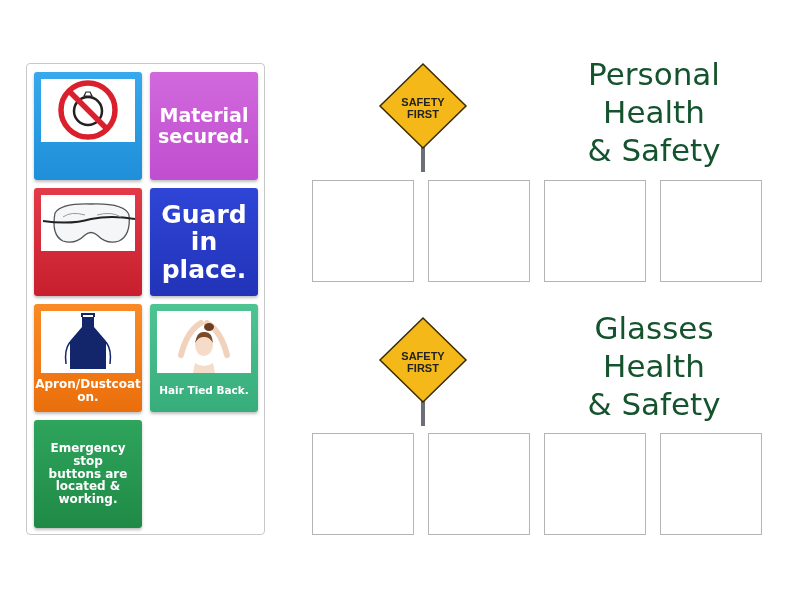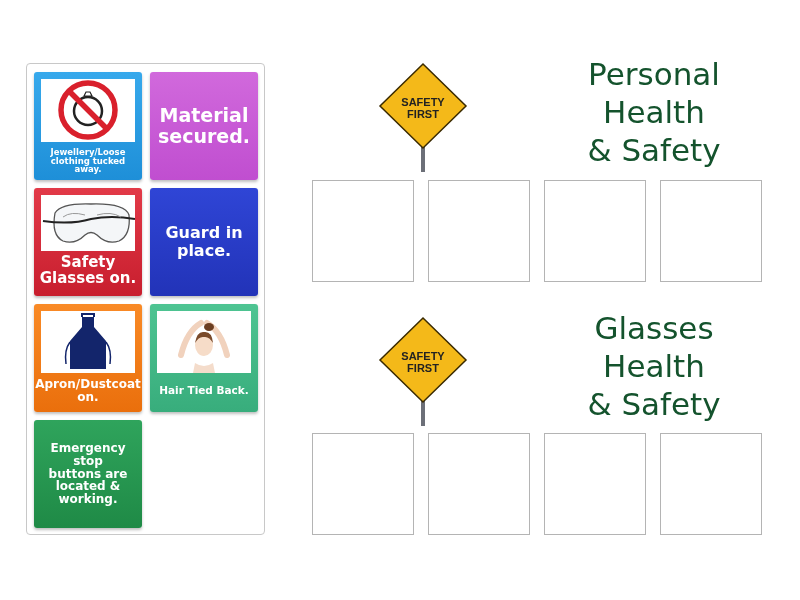--- a/index.html
+++ b/index.html
@@ -27,40 +27,38 @@
 
 <div class="card c-blue" style="left:34px;top:72px;">
   <div class="img">
     <svg width="94" height="63" viewBox="0 0 94 63">
       <circle cx="47" cy="32" r="14" fill="none" stroke="#222" stroke-width="2.5"></circle>
       <path d="M43 17 l2-4 h4 l2 4 z" fill="#fff" stroke="#222" stroke-width="1.2"></path>
       <circle cx="47" cy="31" r="27" fill="none" stroke="#d9202c" stroke-width="5.5"></circle>
       <line x1="28" y1="12" x2="66" y2="50" stroke="#d9202c" stroke-width="5.5"></line>
     </svg>
   </div>
-  <div class="cap" style="top:74px;height:30px;font-size:8.5px;">Jewellery/Loose clothing tucked away.</div>
 </div>
 
 <div class="card c-purple txtonly" style="left:150px;top:72px;font-size:19px;">
   <span>Material secured.</span>
 </div>
 
 <div class="card c-red" style="left:34px;top:188px;">
   <div class="img" style="height:56px;">
     <svg width="94" height="56" viewBox="0 0 94 56">
       <path d="M14 18 Q20 8 50 9 Q84 8 88 20 Q90 40 78 46 Q66 50 56 40 Q50 35 44 40 Q34 50 22 46 Q10 40 14 18 Z" fill="#f4f6f8" stroke="#555" stroke-width="1.3"></path>
       <path d="M2 26 Q30 30 50 24 Q70 20 94 24" fill="none" stroke="#222" stroke-width="2"></path>
       <path d="M22 22 Q30 16 44 20" fill="none" stroke="#999" stroke-width="1"></path>
       <path d="M56 20 Q70 16 80 22" fill="none" stroke="#999" stroke-width="1"></path>
     </svg>
   </div>
-  <div class="cap" style="top:62px;height:42px;font-size:15px;">Safety Glasses on.</div>
 </div>
 
-<div class="card c-navy txtonly" style="left:150px;top:188px;font-size:16px;">
+<div class="card c-navy txtonly" style="left:150px;top:188px;font-size:25px;">
   <span>Guard in place.</span>
 </div>
 
 <div class="card c-orange" style="left:34px;top:304px;">
   <div class="img" style="height:62px;">
     <svg width="94" height="62" viewBox="0 0 94 62">
       <path d="M41 6 h12 v10 l12 14 v28 h-36 v-28 l12 -14 z" fill="#13256b"></path>
       <path d="M41 6 v-3 h12 v3" fill="none" stroke="#13256b" stroke-width="2"></path>
       <path d="M29 31 q-6 8 -4 22" fill="none" stroke="#13256b" stroke-width="1.5"></path>
       <path d="M65 31 q6 8 4 22" fill="none" stroke="#13256b" stroke-width="1.5"></path>

